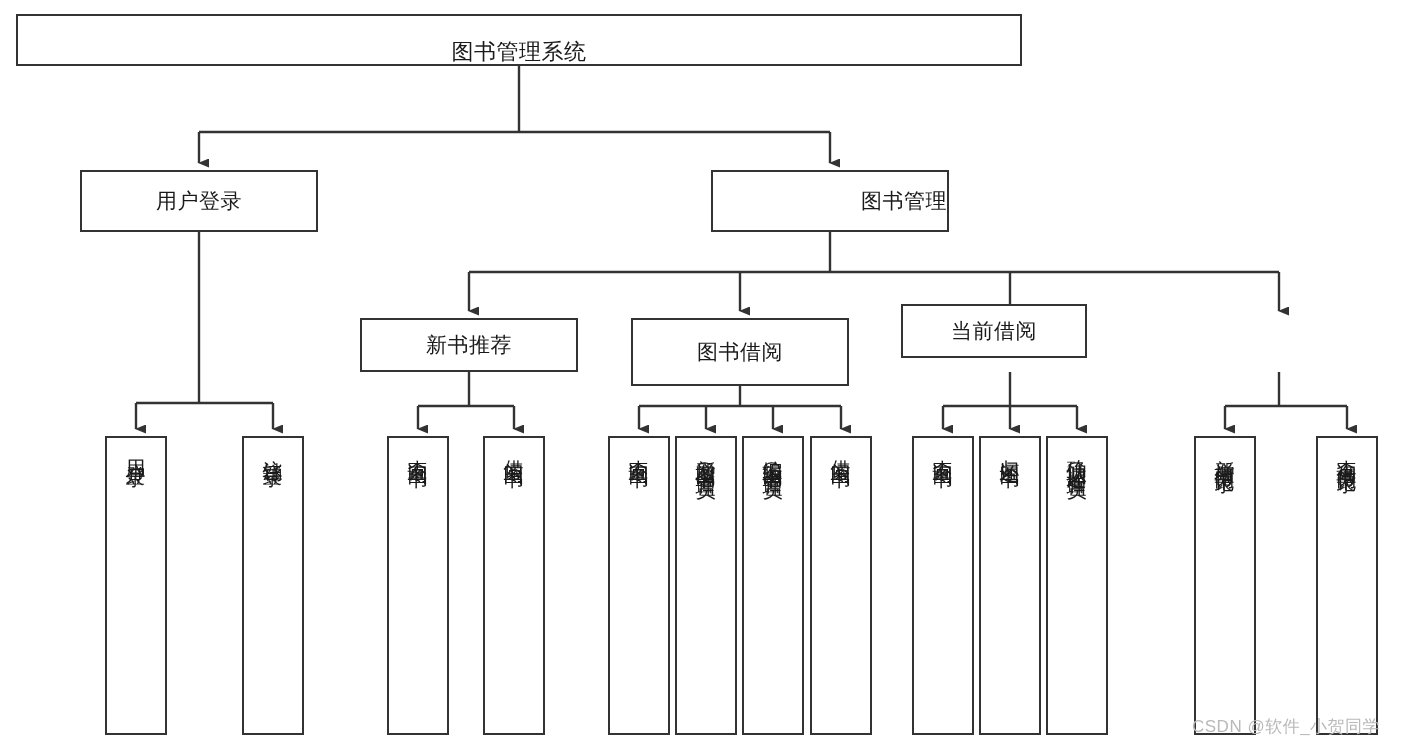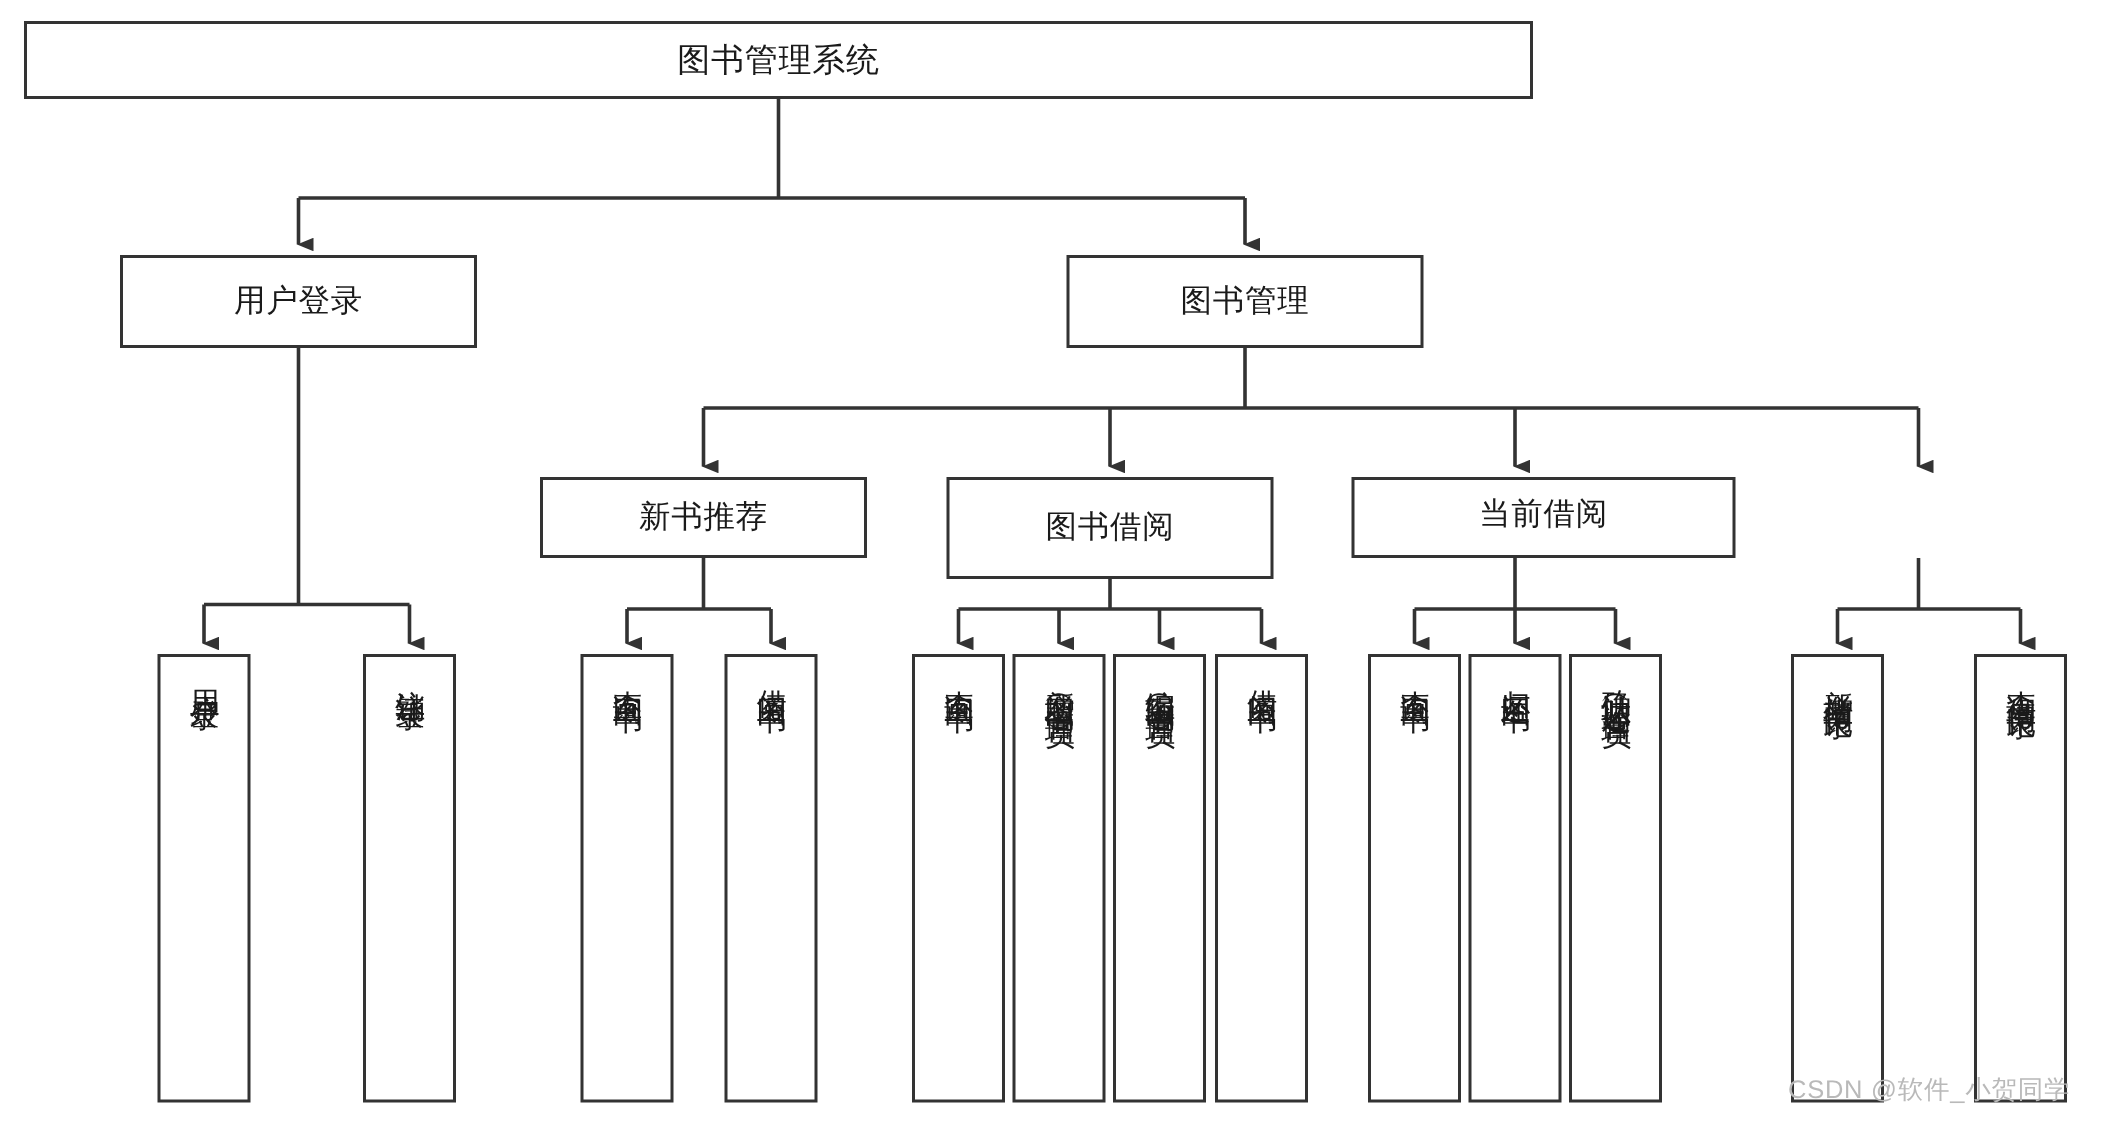--- a/index.html
+++ b/index.html
@@ -36,20 +36,21 @@
     text-align: center;
     color: #1a1a1a;
   }
   .node.horiz {
     font-size: 21px;
     line-height: 1.1;
     letter-spacing: 0.5px;
   }
   .node.root {
     font-size: 22px;
+    align-items: flex-end;
   }
   .node.leaf {
     font-size: 20px;
     padding: 6px 2px;
     align-items: flex-start;
   }
   .node.leaf .vtext {
     writing-mode: vertical-rl;
     text-orientation: upright;
     letter-spacing: 3px;
@@ -121,31 +122,31 @@
     </g>
   </svg>
 
   <div class="node horiz root" style="left:16px; top:14px; width:1006px; height:52px;">
     <span>图书管理系统</span>
   </div>
 
   <div class="node horiz" style="left:80px; top:170px; width:238px; height:62px;">
     <span>用户登录</span>
   </div>
-  <div class="node horiz" style="left:711px; top:170px; width:238px; height:62px;">
+  <div class="node horiz" style="left:711px; top:170px; width:238px; height:62px;justify-content:flex-end;">
     <span>图书管理</span>
   </div>
 
   <div class="node horiz" style="left:360px; top:318px; width:218px; height:54px;">
     <span>新书推荐</span>
   </div>
   <div class="node horiz" style="left:631px; top:318px; width:218px; height:68px;">
     <span>图书借阅</span>
   </div>
-  <div class="node horiz" style="left:901px; top:318px; width:256px; height:54px;font-family:Liberation Mono, monospace;">
+  <div class="node horiz" style="left:901px; top:304px; width:186px; height:54px;">
     <span>当前借阅</span>
   </div>
 
   <div class="node leaf" style="left:105px; top:436px; width:62px; height:299px;">
     <span class="vtext">用户登录</span>
   </div>
   <div class="node leaf" style="left:242px; top:436px; width:62px; height:299px;">
     <span class="vtext">注销登录</span>
   </div>
 

